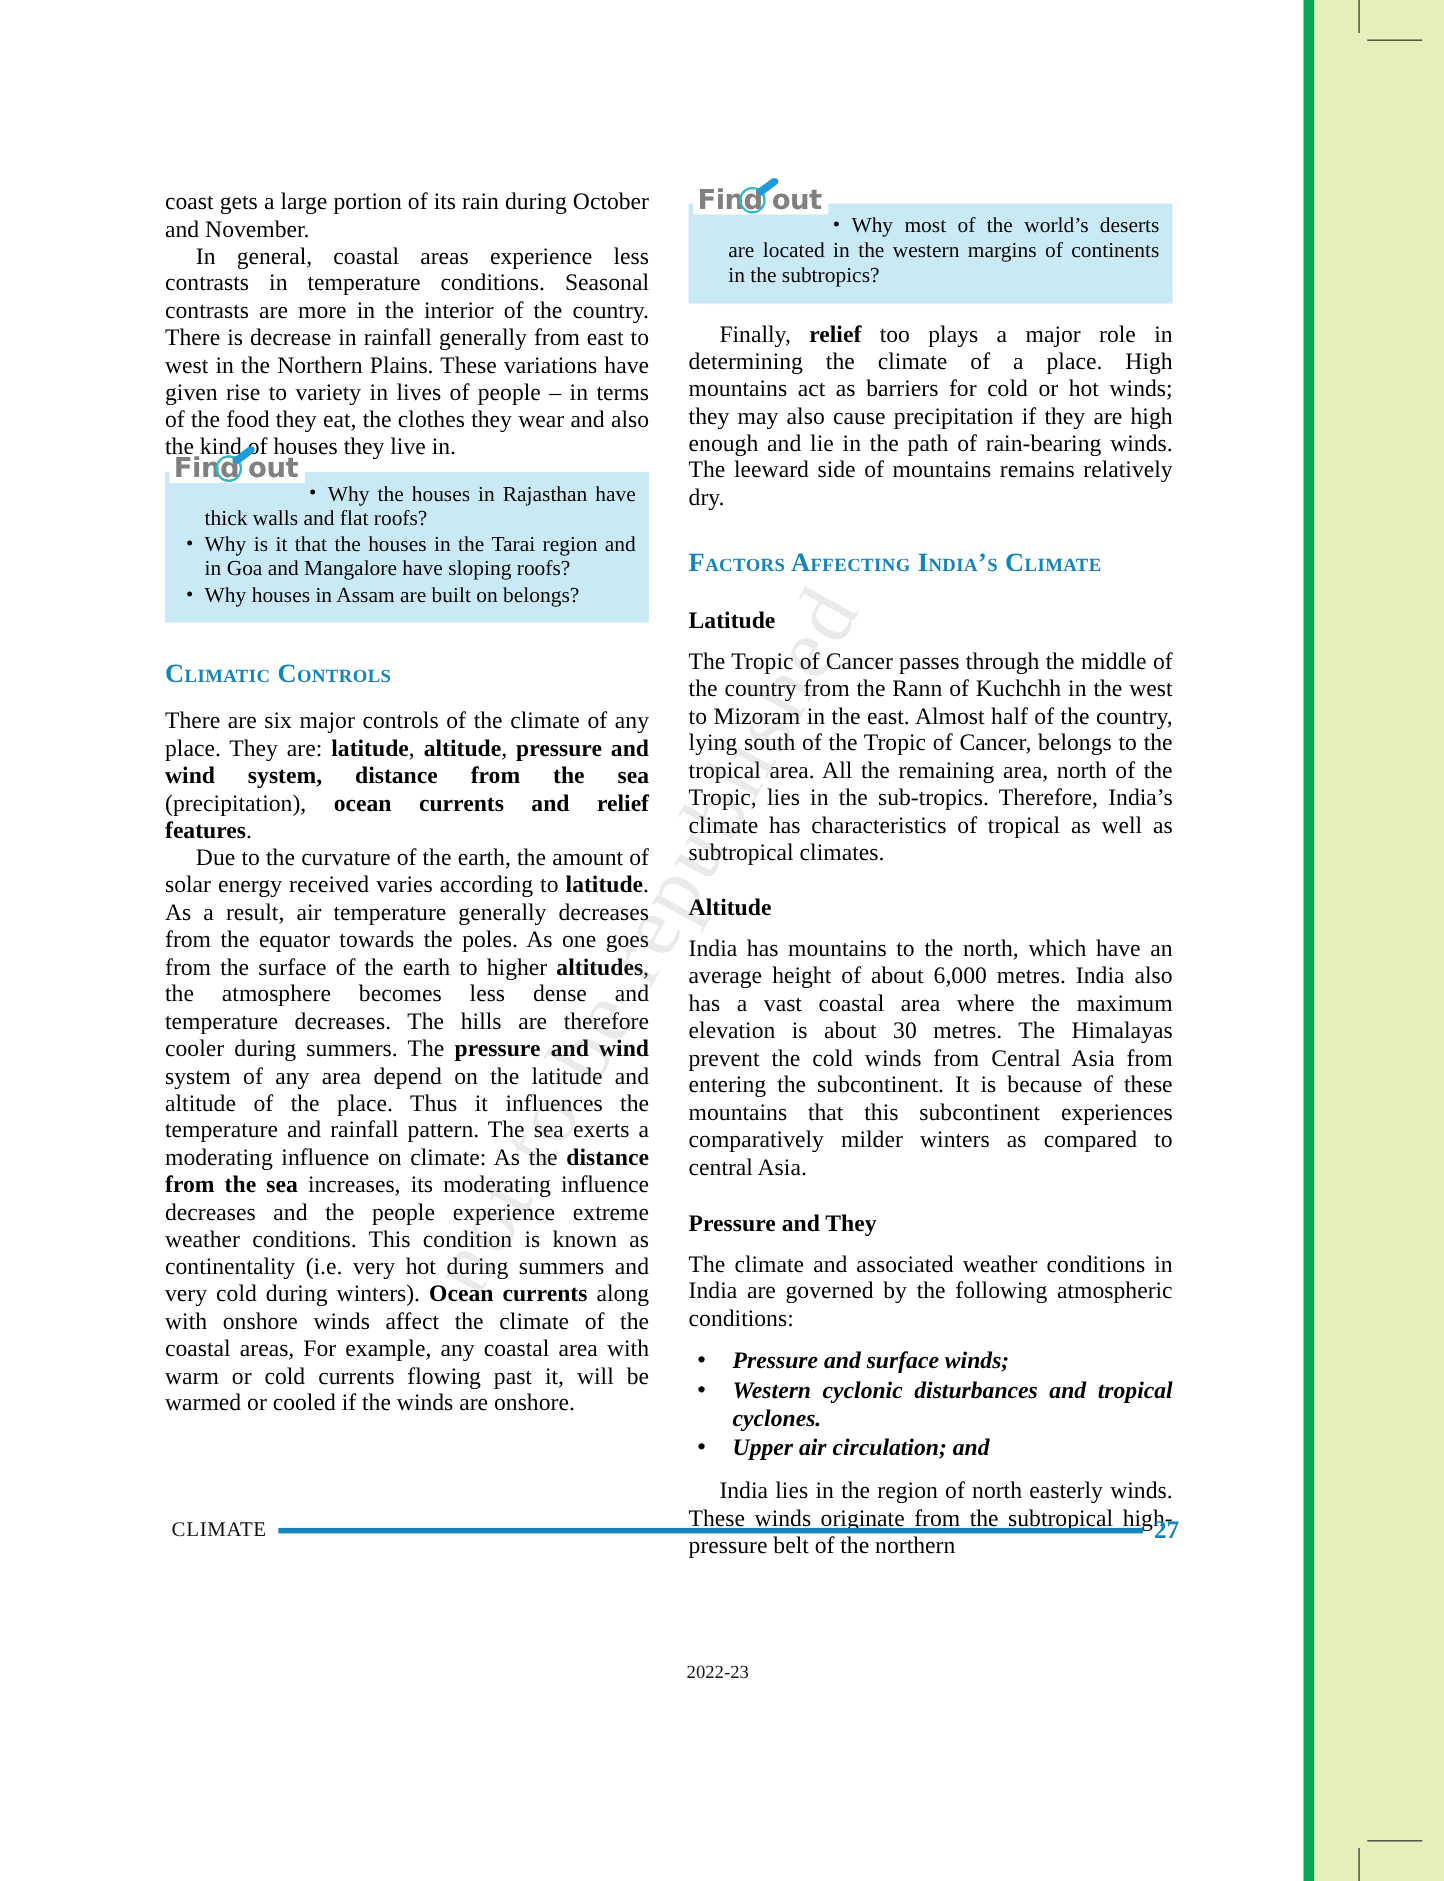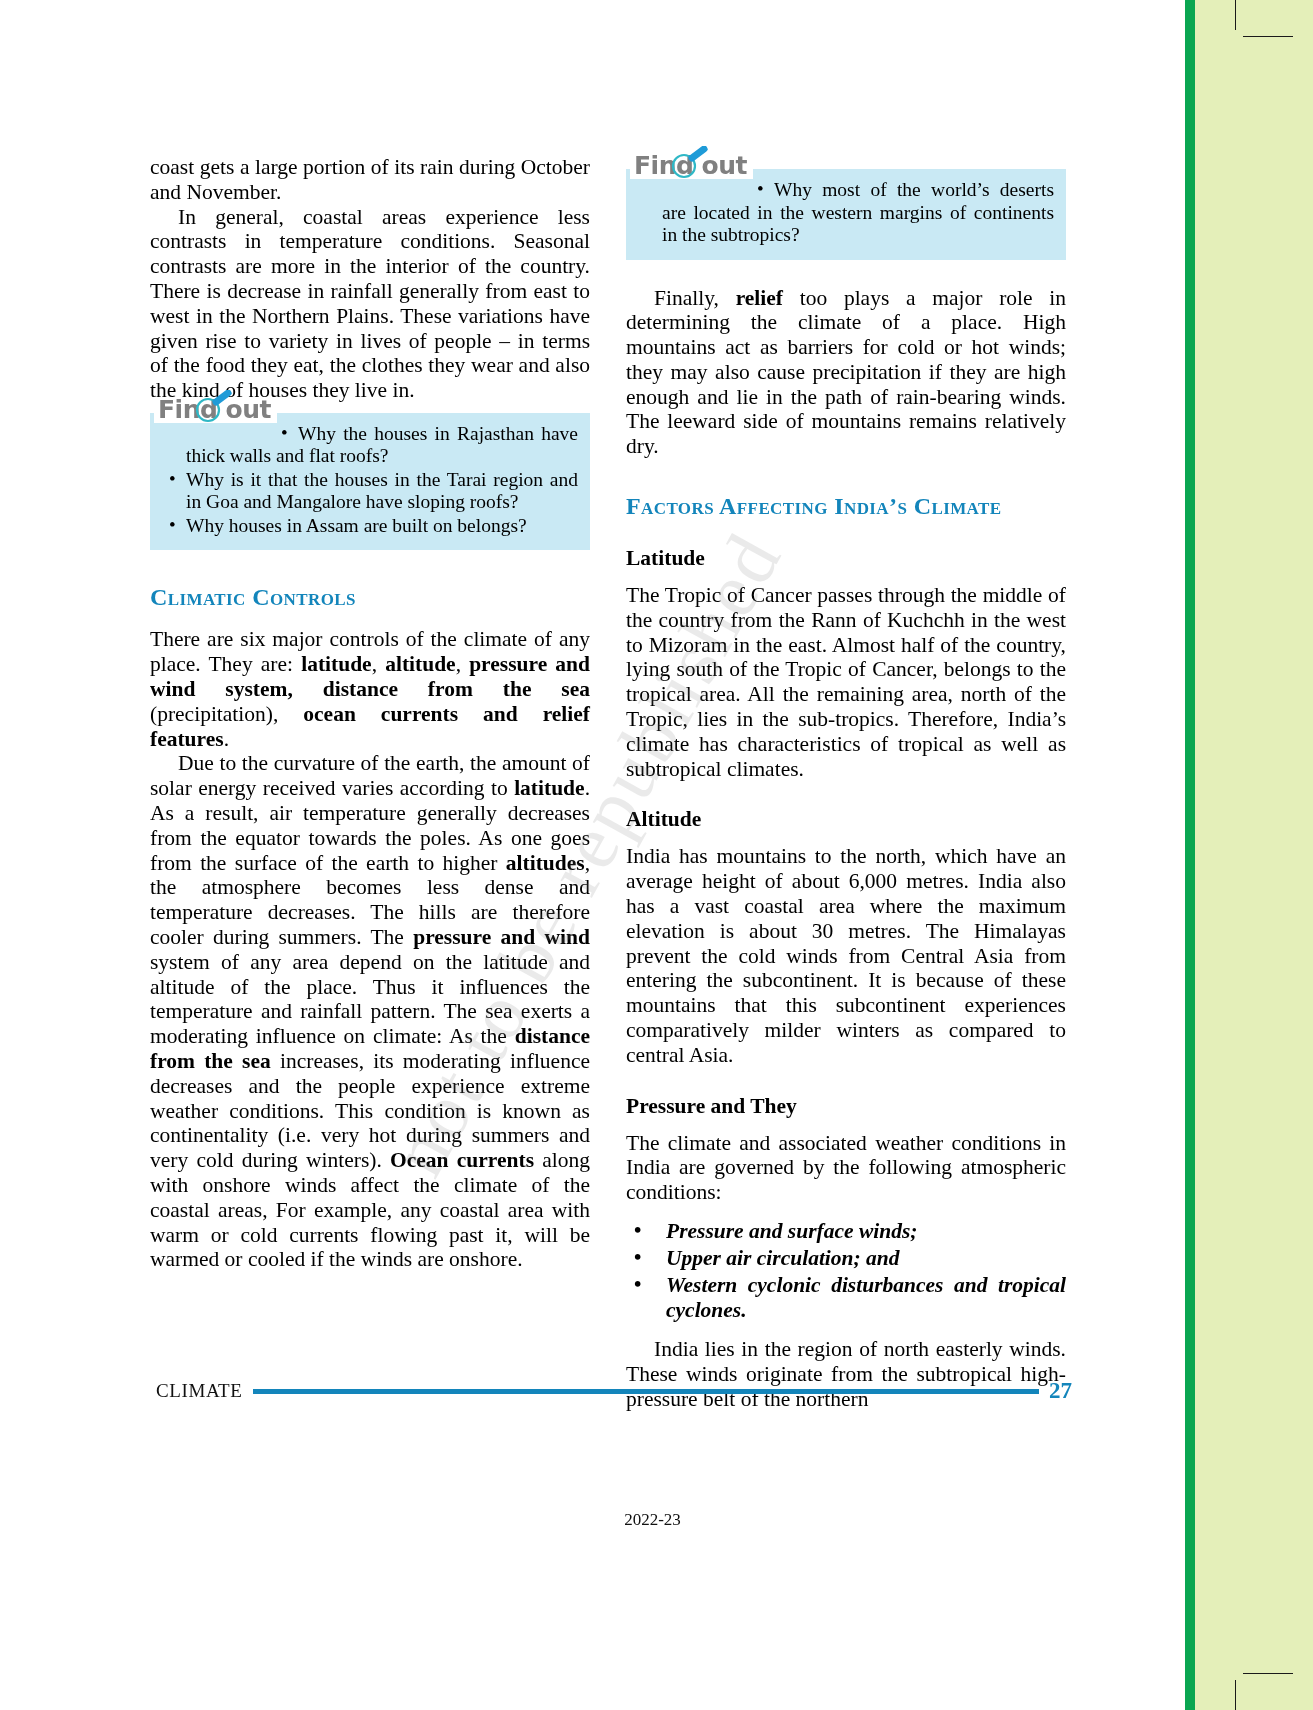--- a/index.html
+++ b/index.html
@@ -45,21 +45,21 @@
   #page {
     position: absolute;
     left: 0; top: 0;
     width: 1195px;
     height: 1710px;
   }
 
   #columns {
     position: absolute;
     left: 150px;
-    top: 155px;
+    top: 171px;
     width: 916px;
     display: flex;
     gap: 36px;
   }
   .col {
     width: 440px;
   }
 
   p.body {
     margin: 0;
@@ -293,37 +293,37 @@
             <line x1="24" y1="12" x2="36" y2="3" stroke="#1e9bd8" stroke-width="7" stroke-linecap="round"></line>
           </svg>
         </div>
         <div class="findout-box">
           <ul class="fo-list">
             <li class="r-first">Why most of the world’s deserts are located in the western margins of continents in the subtropics?</li>
           </ul>
         </div>
       </div>
 
-      <p class="body indent" style="margin-top:26px;"><span>Finally, </span><b class="bd">relief</b><span> too plays a major role in determining the climate of a place. High mountains act as barriers for cold or hot winds; they may also cause precipitation if they are high enough and lie in the path of rain-bearing winds. The leeward side of mountains remains relatively dry.</span></p>
+      <p class="body indent" style="margin-top:16px;"><span>Finally, </span><b class="bd">relief</b><span> too plays a major role in determining the climate of a place. High mountains act as barriers for cold or hot winds; they may also cause precipitation if they are high enough and lie in the path of rain-bearing winds. The leeward side of mountains remains relatively dry.</span></p>
 
       <h2 class="section">Factors Affecting India’s Climate</h2>
 
       <h3 class="sub">Latitude</h3>
       <p class="body">The Tropic of Cancer passes through the middle of the country from the Rann of Kuchchh in the west to Mizoram in the east. Almost half of the country, lying south of the Tropic of Cancer, belongs to the tropical area. All the remaining area, north of the Tropic, lies in the sub-tropics. Therefore, India’s climate has characteristics of tropical as well as subtropical climates.</p>
 
       <h3 class="sub">Altitude</h3>
       <p class="body">India has mountains to the north, which have an average height of about 6,000 metres. India also has a vast coastal area where the maximum elevation is about 30 metres. The Himalayas prevent the cold winds from Central Asia from entering the subcontinent. It is because of these mountains that this subcontinent experiences comparatively milder winters as compared to central Asia.</p>
 
       <h3 class="sub">Pressure and They</h3>
       <p class="body">The climate and associated weather conditions in India are governed by the following atmospheric conditions:</p>
 
       <ul class="tight">
         <li>Pressure and surface winds;</li>
+        <li>Western cyclonic disturbances and tropical cyclones.</li>
         <li>Upper air circulation; and</li>
-        <li>Western cyclonic disturbances and tropical cyclones.</li>
       </ul>
 
       <p class="body indent">India lies in the region of north easterly winds. These winds originate from the subtropical high-pressure belt of the northern</p>
 
     </div>
   </div>
 
   <div id="footer">
     <span id="footer-label">CLIMATE</span>
     <span id="footer-rule"></span>

